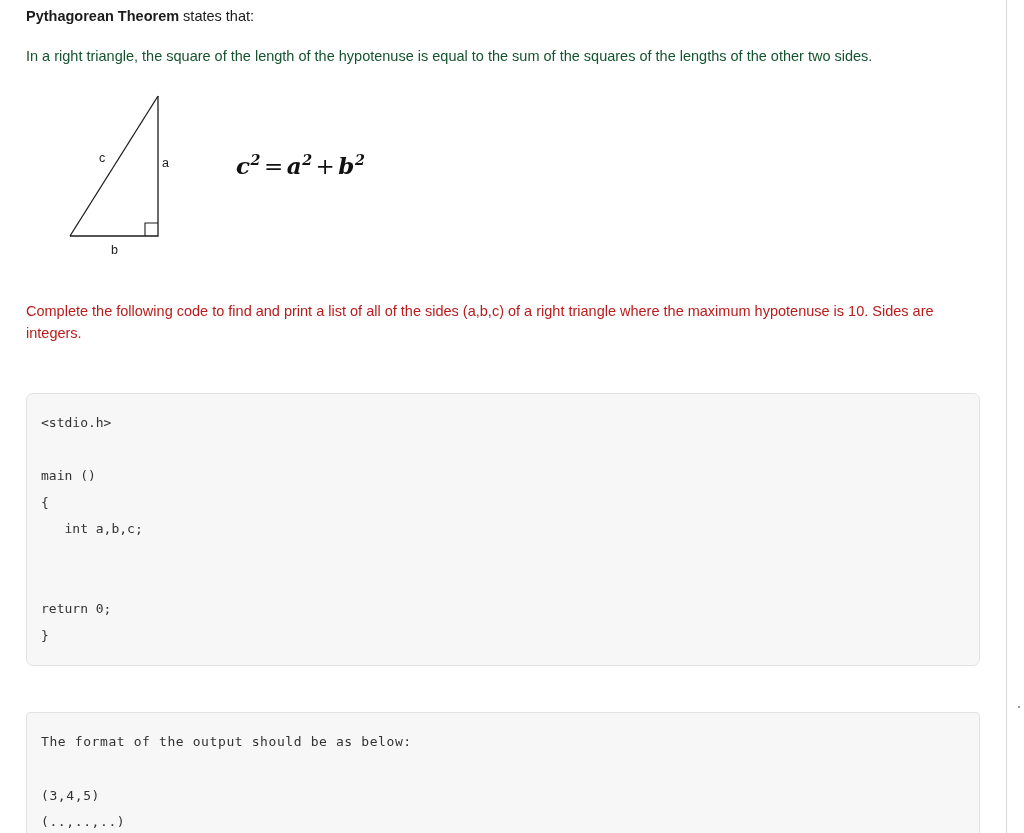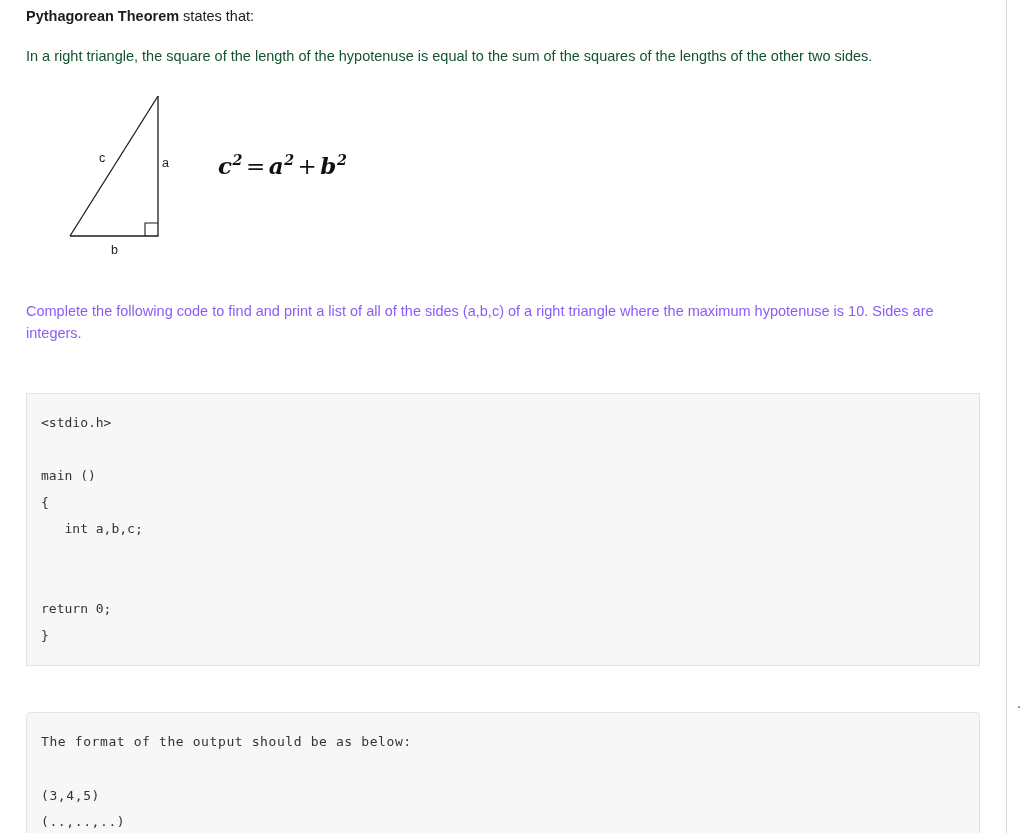--- a/index.html
+++ b/index.html
@@ -57,21 +57,21 @@
   }
   .triangle-wrap {
     position: absolute;
     left: 18px;
     top: 0;
     width: 170px;
     height: 175px;
   }
   .formula {
     position: absolute;
-    left: 192px;
+    left: 210px;
     top: 62px;
     font-family: "DejaVu Serif", serif;
     font-style: italic;
     font-weight: bold;
     font-size: 23px;
     color: #111111;
     letter-spacing: 0.5px;
   }
   .formula sup {
     font-size: 0.62em;
@@ -82,27 +82,27 @@
     font-style: normal;
     font-weight: normal;
     font-family: "DejaVu Serif", serif;
     padding: 0 3px;
   }
   .task {
     font-size: 14.5px;
     line-height: 1.55;
     margin-top: 30px;
     width: 910px;
-    color: #8b5cf6;
+    color: #b91c1c;
   }
   .code-block {
     margin-top: 48px;
     border: 1px solid #e3e3e3;
     background: #f7f7f7;
-    border-radius: 0;
+    border-radius: 7px;
     width: 954px;
     box-sizing: border-box;
     padding: 16px 14px 16px 14px;
     font-family: "DejaVu Sans Mono", monospace;
     font-size: 13px;
     line-height: 2.05;
     color: #333333;
     white-space: pre;
     min-height: 200px;
   }

